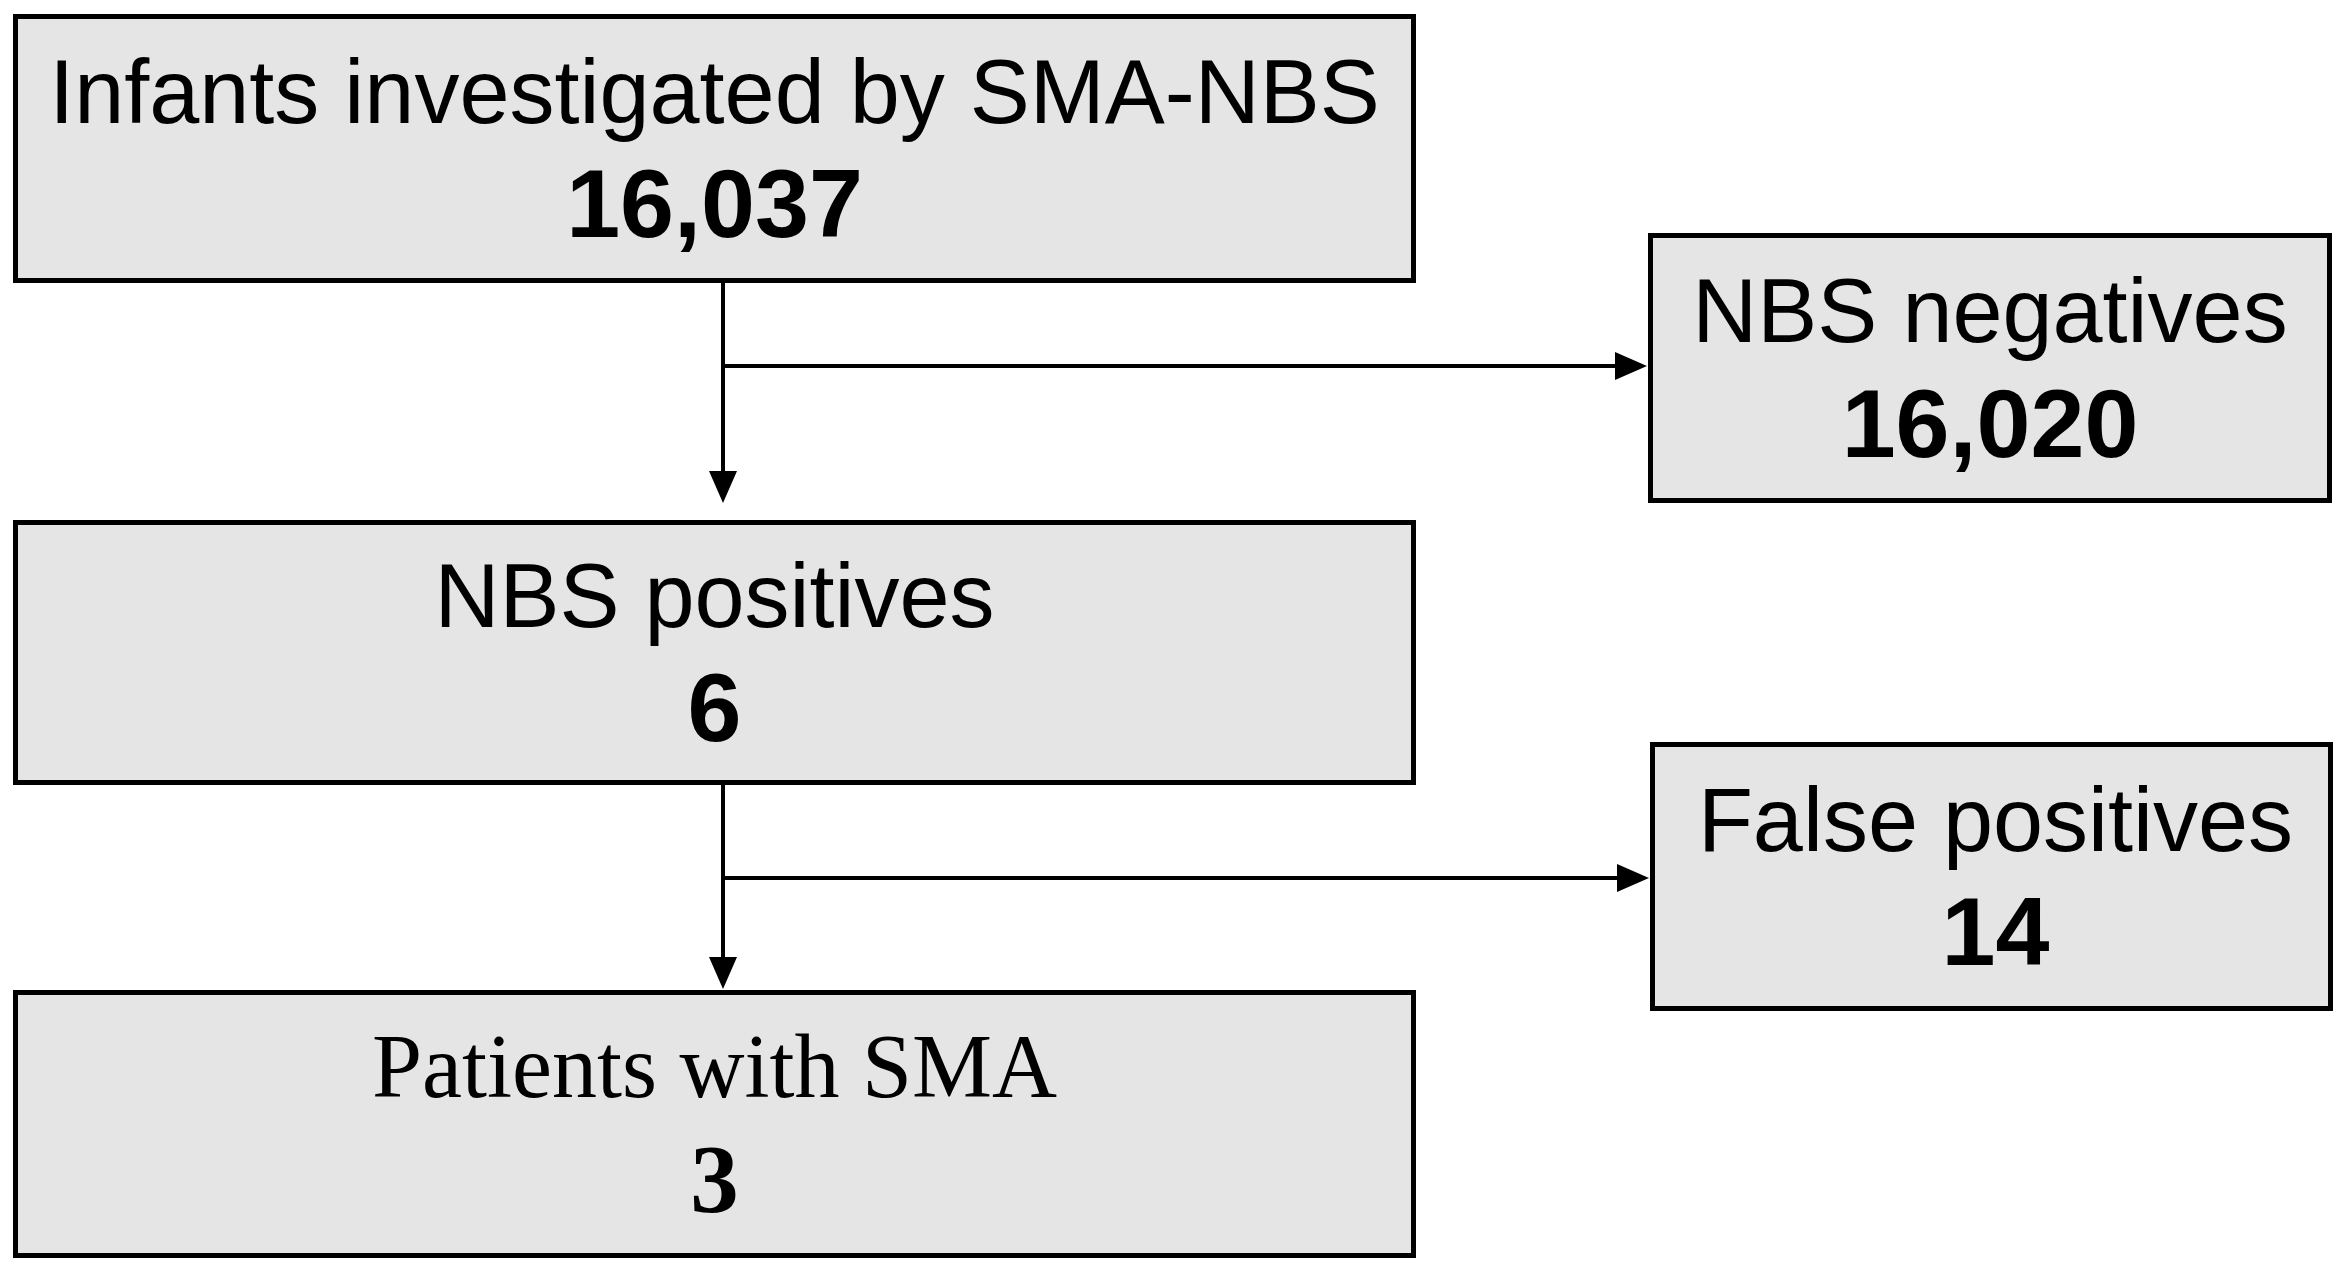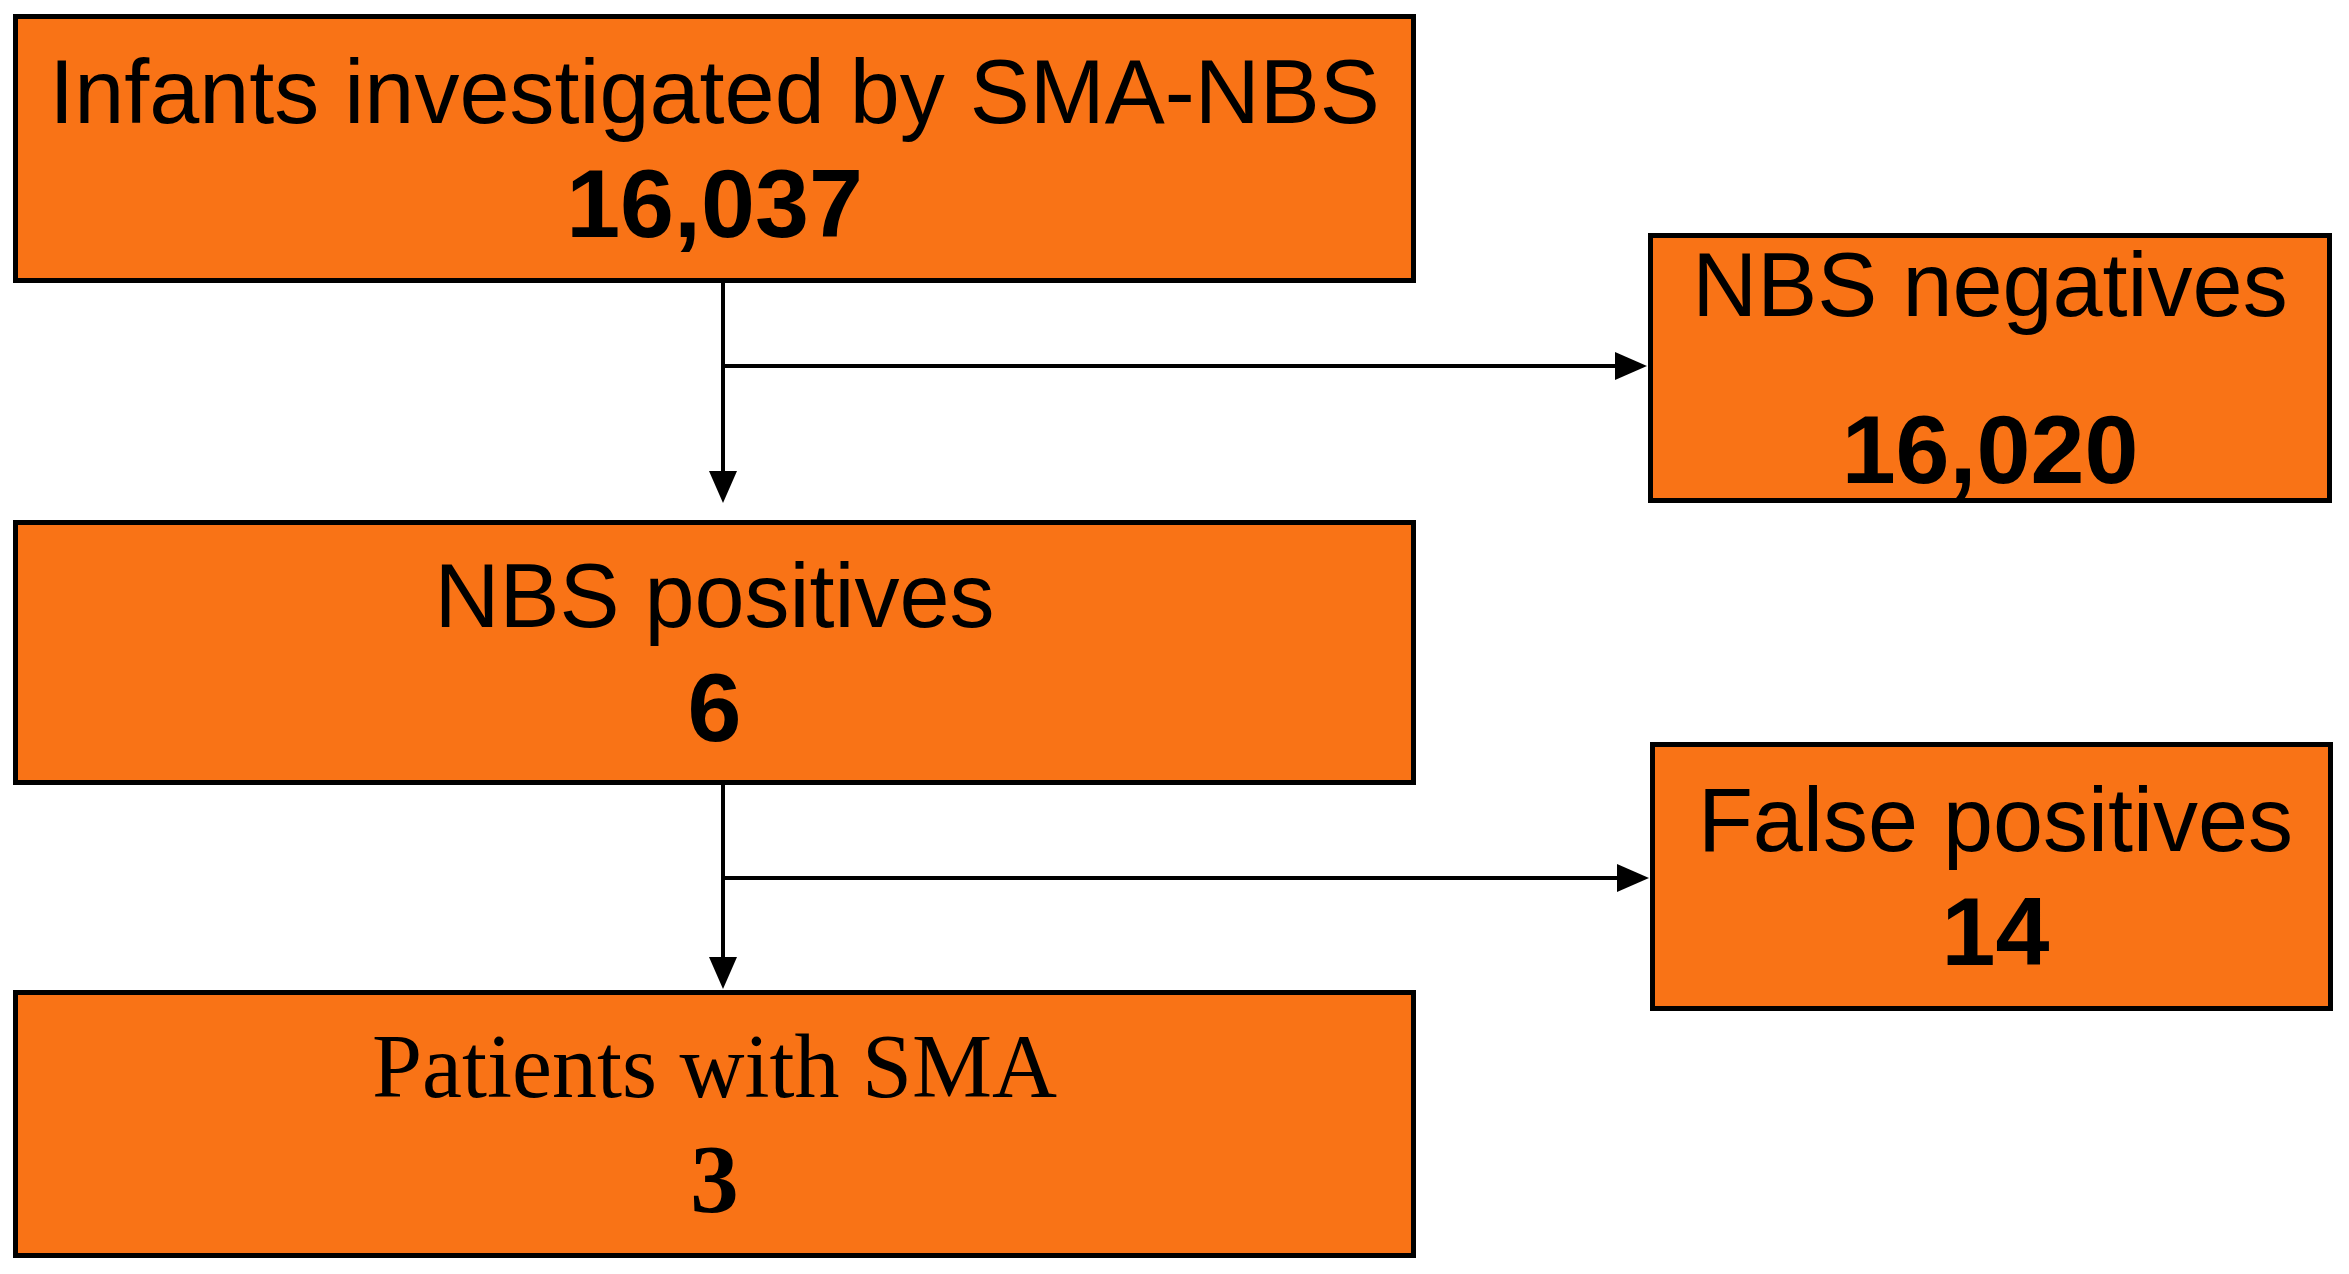--- a/index.html
+++ b/index.html
@@ -13,42 +13,42 @@
     height: 1274px;
     background: #ffffff;
     font-family: "Liberation Sans", "DejaVu Sans", sans-serif;
     color: #000000;
     overflow: hidden;
   }
   .node {
     position: absolute;
     box-sizing: border-box;
     border: 5px solid #000000;
-    background: #f97316;
+    background: #e5e5e5;
     display: flex;
     flex-direction: column;
     align-items: center;
     justify-content: center;
     gap: 16px;
     text-align: center;
   }
   .node .label {
     font-size: 90px;
     line-height: 1.05;
     white-space: nowrap;
   }
   .node .value {
     font-size: 97px;
     font-weight: 700;
     line-height: 1.0;
     white-space: nowrap;
   }
   
   .node-investigated      { left: 13px;   top: 14px;  width: 1403px; height: 269px; }
-  .node-nbs-negatives     { left: 1648px; top: 233px; width: 684px;  height: 270px; justify-content: space-between; }
+  .node-nbs-negatives     { left: 1648px; top: 233px; width: 684px;  height: 270px; }
   .node-nbs-positives     { left: 13px;   top: 520px; width: 1403px; height: 265px; }
   .node-false-positives   { left: 1650px; top: 742px; width: 683px;  height: 269px; padding-left: 8px; }
   .node-patients-with-sma { left: 13px;   top: 990px; width: 1403px; height: 268px; font-family: Liberation Serif, serif; }
 
   .connector-layer {
     position: absolute;
     left: 0;
     top: 0;
     width: 2349px;
     height: 1274px;

